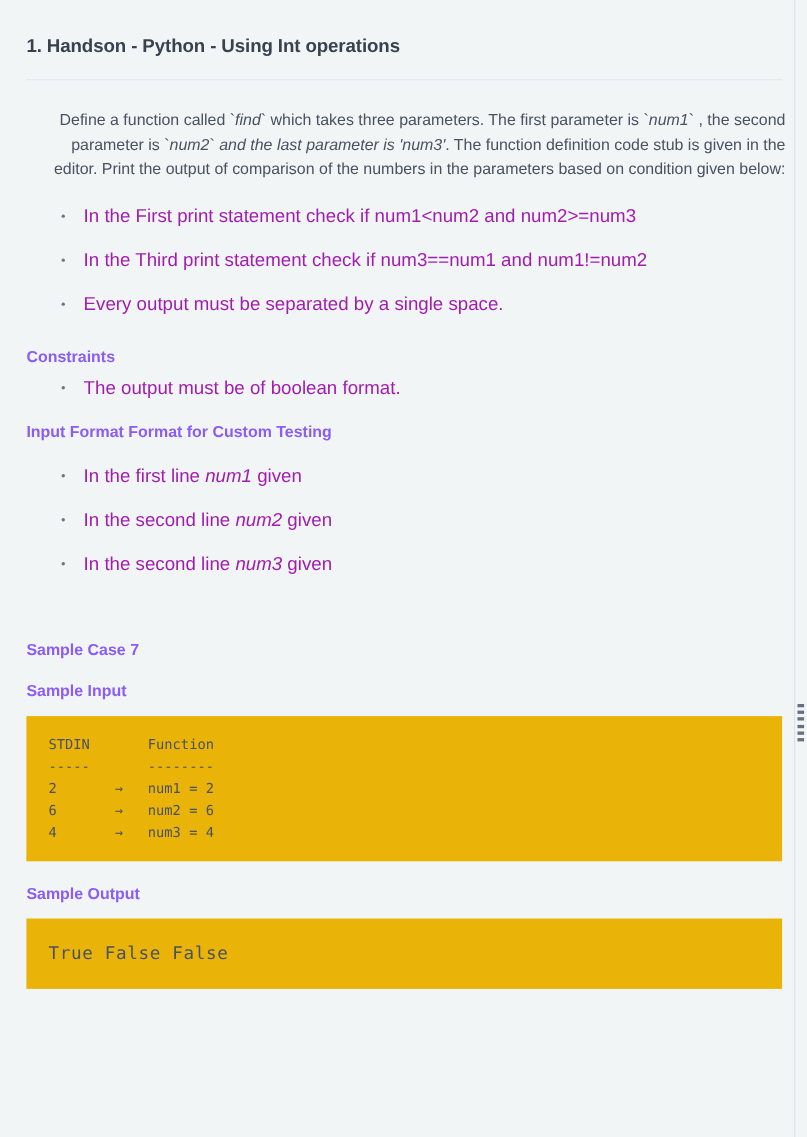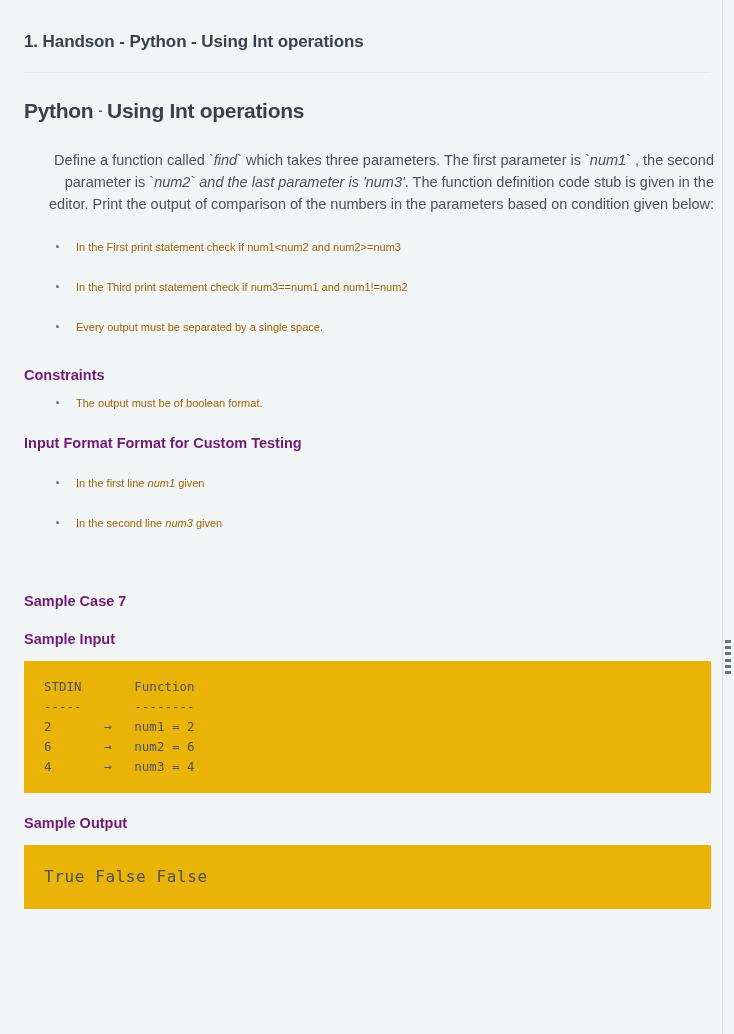--- a/index.html
+++ b/index.html
@@ -85,23 +85,23 @@
 
   
   ul.bullets {
     list-style: none;
     margin: 22px 0 0 0;
     padding: 0;
   }
   ul.bullets li {
     position: relative;
     padding-left: 52px;
-    font-size: 11px;
+    font-size: 17px;
     line-height: 20px;
-    color: #a16207;
+    color: #a21caf;
     margin-bottom: 14px;
   }
   ul.bullets li:before {
     content: "";
     position: absolute;
     left: 32px;
     top: 8px;
     width: 3px;
     height: 3px;
     background: #6b7280;
@@ -119,21 +119,21 @@
     margin-top: 22px;
   }
   ul.bullets.spaced li {
     margin-bottom: 20px;
   }
 
   
   .sub-heading {
     font-size: 14.5px;
     font-weight: bold;
-    color: #701a75;
+    color: #8b5cf6;
     margin: 22px 0 0 0;
   }
   .sub-heading.gap-lg {
     margin-top: 30px;
   }
   .sub-heading.gap-xl {
     margin-top: 60px;
   }
 
   
@@ -193,44 +193,40 @@
 </head>
 <body>
 
 <div class="panel">
   <div class="content">
 
     <div class="page-title">1. Handson - Python - Using Int operations</div>
 
     <div class="title-rule"></div>
 
-    <div class="challenge-heading">
-      <span>Python</span>
-      <span class="dash">-</span>
-      <span>Using Int operations</span>
-    </div>
 
     <p class="desc"><span>Define a function called </span><span class="tick">`</span><em>find</em><span class="tick">`</span><span> which takes three parameters. The first parameter is </span><span class="tick">`</span><em>num1</em><span class="tick">`</span><span> , the second parameter is </span><span class="tick">`</span><em>num2</em><span class="tick">`</span><em> and the last parameter is 'num3'</em><span>. The function definition code stub is given in the editor. Print the output of comparison of the numbers in the parameters based on condition given below:</span></p>
 
     <ul class="bullets spaced">
       <li>In the First print statement check if num1&lt;num2 and num2&gt;=num3</li>
       <li>In the Third print statement check if num3==num1 and num1!=num2</li>
       <li>Every output must be separated by a single space.</li>
     </ul>
 
     <div class="sub-heading gap-lg">Constraints</div>
 
     <ul class="bullets tight">
       <li>The output must be of boolean format.</li>
     </ul>
 
     <div class="sub-heading">Input Format Format for Custom Testing</div>
 
     <ul class="bullets spaced">
       <li><span>In the first line </span><em>num1</em><span> given</span></li>
+      <li><span>In the second line </span><em>num2</em><span> given</span></li>
       <li><span>In the second line </span><em>num3</em><span> given</span></li>
     </ul>
 
     <div class="sub-heading gap-xl">Sample Case 7</div>
 
     <div class="sub-heading">Sample Input</div>
 
     <pre class="code-block">STDIN       Function
 -----       --------
 2       →   num1 = 2

